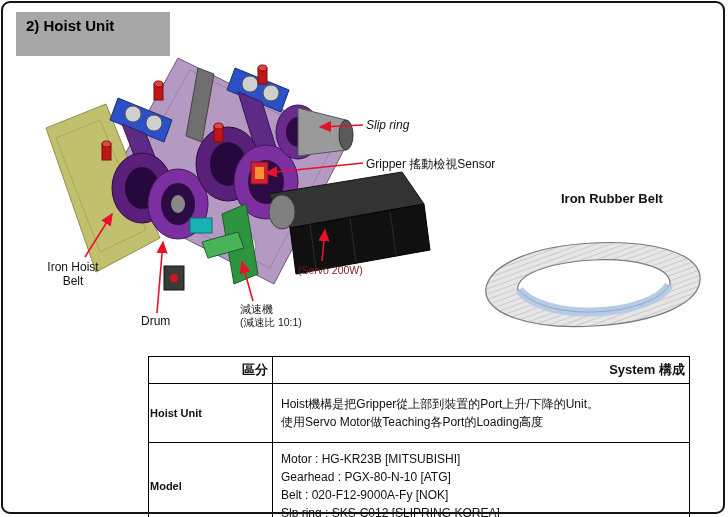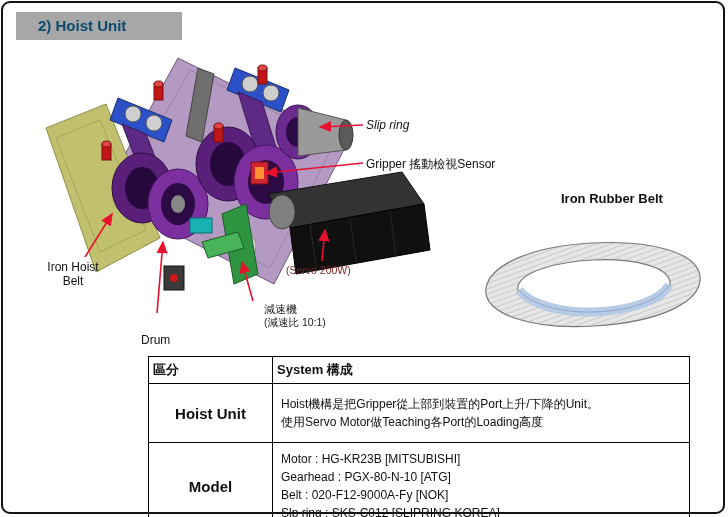--- a/index.html
+++ b/index.html
@@ -1,37 +1,37 @@
 <!DOCTYPE html>
 <html><head>
 <meta charset="utf-8">
 <style>
   html,body{margin:0;padding:0;width:728px;height:517px;background:#fff;
     font-family:"Liberation Sans","DejaVu Sans",sans-serif;position:relative;overflow:hidden;}
   .page-border{position:absolute;left:1px;top:1px;width:720px;height:509px;
     border:2px solid #141414;border-radius:9px;pointer-events:none;z-index:40;}
-  .titlebar{position:absolute;left:16px;top:12px;height:28px;min-width:130px;
-    background:#a7a7a7;color:#0c4a6e;font-size:15px;font-weight:bold;
-    line-height:28px;padding:0 14px 0 22px;z-index:3;}
+  .titlebar{position:absolute;left:16px;top:12px;height:44px;min-width:130px;
+    background:#a7a7a7;color:#000000;font-size:15px;font-weight:bold;
+    line-height:28px;padding:0 14px 0 10px;z-index:3;}
   .lbl{position:absolute;font-size:12px;color:#111;white-space:nowrap;z-index:6;}
   .lbl-center{text-align:center;line-height:14px;}
   .motor-main{font-weight:bold;font-size:12px;color:#111;}
-  .motor-sub{font-size:10.5px;color:#7a1f1f;margin-left:10px;line-height:13px;}
+  .motor-sub{font-size:10.5px;color:#7a1f1f;margin-left:22px;line-height:13px;}
   .gear-main{font-size:11px;color:#222;line-height:13px;}
   .gear-sub{font-size:10.5px;color:#222;line-height:13px;}
   .belt-title{position:absolute;left:561px;top:191px;font-size:13px;font-weight:bold;color:#111;z-index:6;}
   .machine-svg{position:absolute;left:30px;top:46px;z-index:1;}
   .arrows-svg{position:absolute;left:0;top:0;z-index:5;pointer-events:none;}
   .belt-svg{position:absolute;left:472px;top:230px;z-index:2;}
   table.spec{position:absolute;left:148px;top:356px;width:542px;border-collapse:collapse;
     z-index:10;background:#fff;table-layout:fixed;}
   table.spec col.c1{width:124px;}
   table.spec th,table.spec td{border:1.5px solid #000;}
-  table.spec th{font-size:13px;font-weight:bold;color:#111;text-align:left;height:24px;padding:1px 4px;}
-  td.rowlabel{font-size:15px;font-weight:bold;color:#111;text-align:center;vertical-align:middle;}
+  table.spec th{font-size:13px;font-weight:bold;color:#111;text-align:right;height:24px;padding:1px 4px;}
+  td.rowlabel{font-size:11px;font-weight:bold;color:#111;vertical-align:middle;}
   td.content{font-size:12px;color:#111;text-align:left;vertical-align:middle;padding:3px 8px;}
   td.content div{line-height:18px;white-space:nowrap;overflow:hidden;}
   tr.row-hoist td{height:52px;}
   tr.row-model td{height:80px;}
 </style>
 </head>
 <body>
 
 <div class="page-border"></div>
 
@@ -153,27 +153,27 @@
 
 <div class="lbl" style="left:366px;top:118px;font-style:italic;">Slip ring</div>
 
 <div class="lbl" style="left:366px;top:156px;">Gripper 搖動檢視Sensor</div>
 
 <div class="lbl lbl-center" style="left:34px;top:260px;width:78px;">
   <div>Iron Hoist</div>
   <div>Belt</div>
 </div>
 
-<div class="lbl" style="left:141px;top:333px;">Drum</div>
+<div class="lbl" style="left:141px;top:314px;">Drum</div>
 
 <div class="lbl" style="left:276px;top:264px;">
   <div class="motor-sub">(Servo 200W)</div>
 </div>
 
-<div class="lbl" style="left:240px;top:303px;margin-left:24px;">
+<div class="lbl" style="left:240px;top:303px;">
   <div class="gear-main">減速機</div>
   <div class="gear-sub">(減速比 10:1)</div>
 </div>
 
 <div class="belt-title">Iron Rubber Belt</div>
 
 <table class="spec">
   <colgroup>
       <col class="c1">
       <col class="c2">

